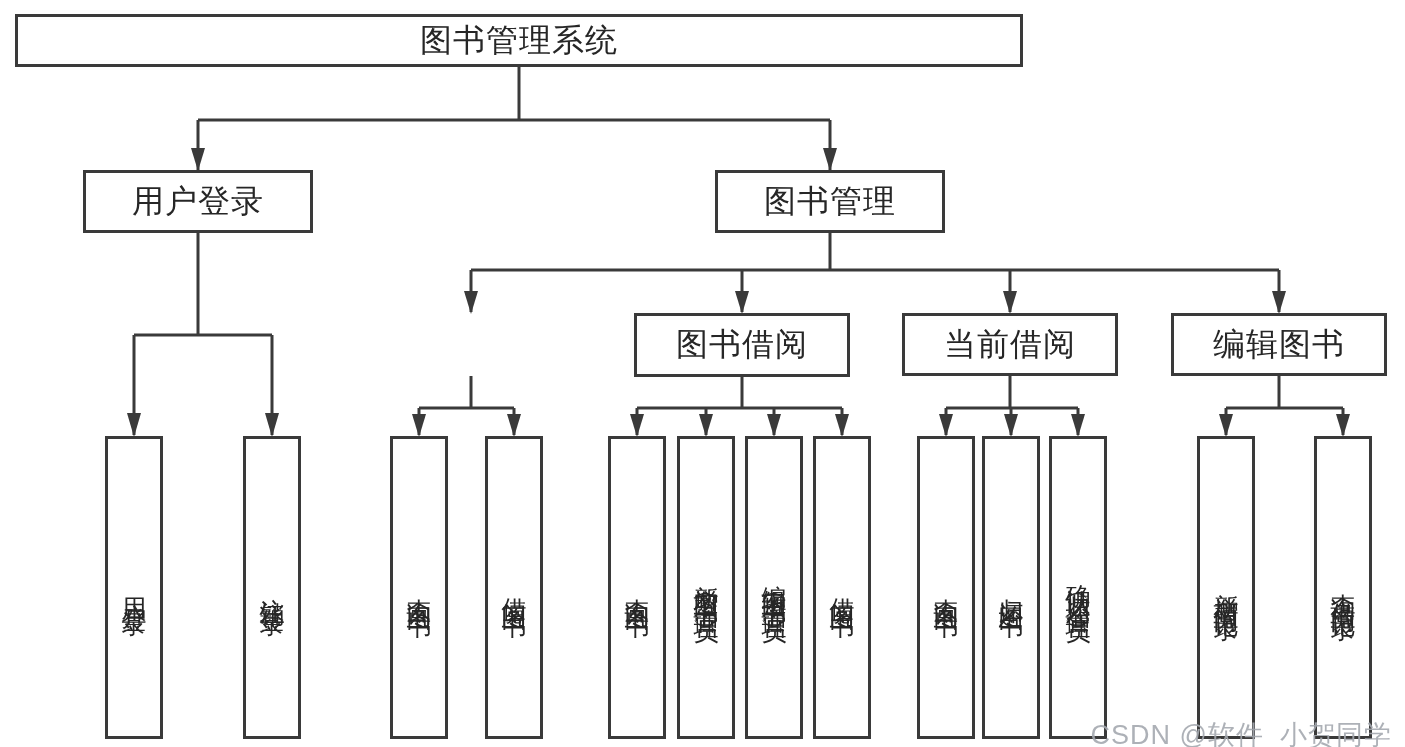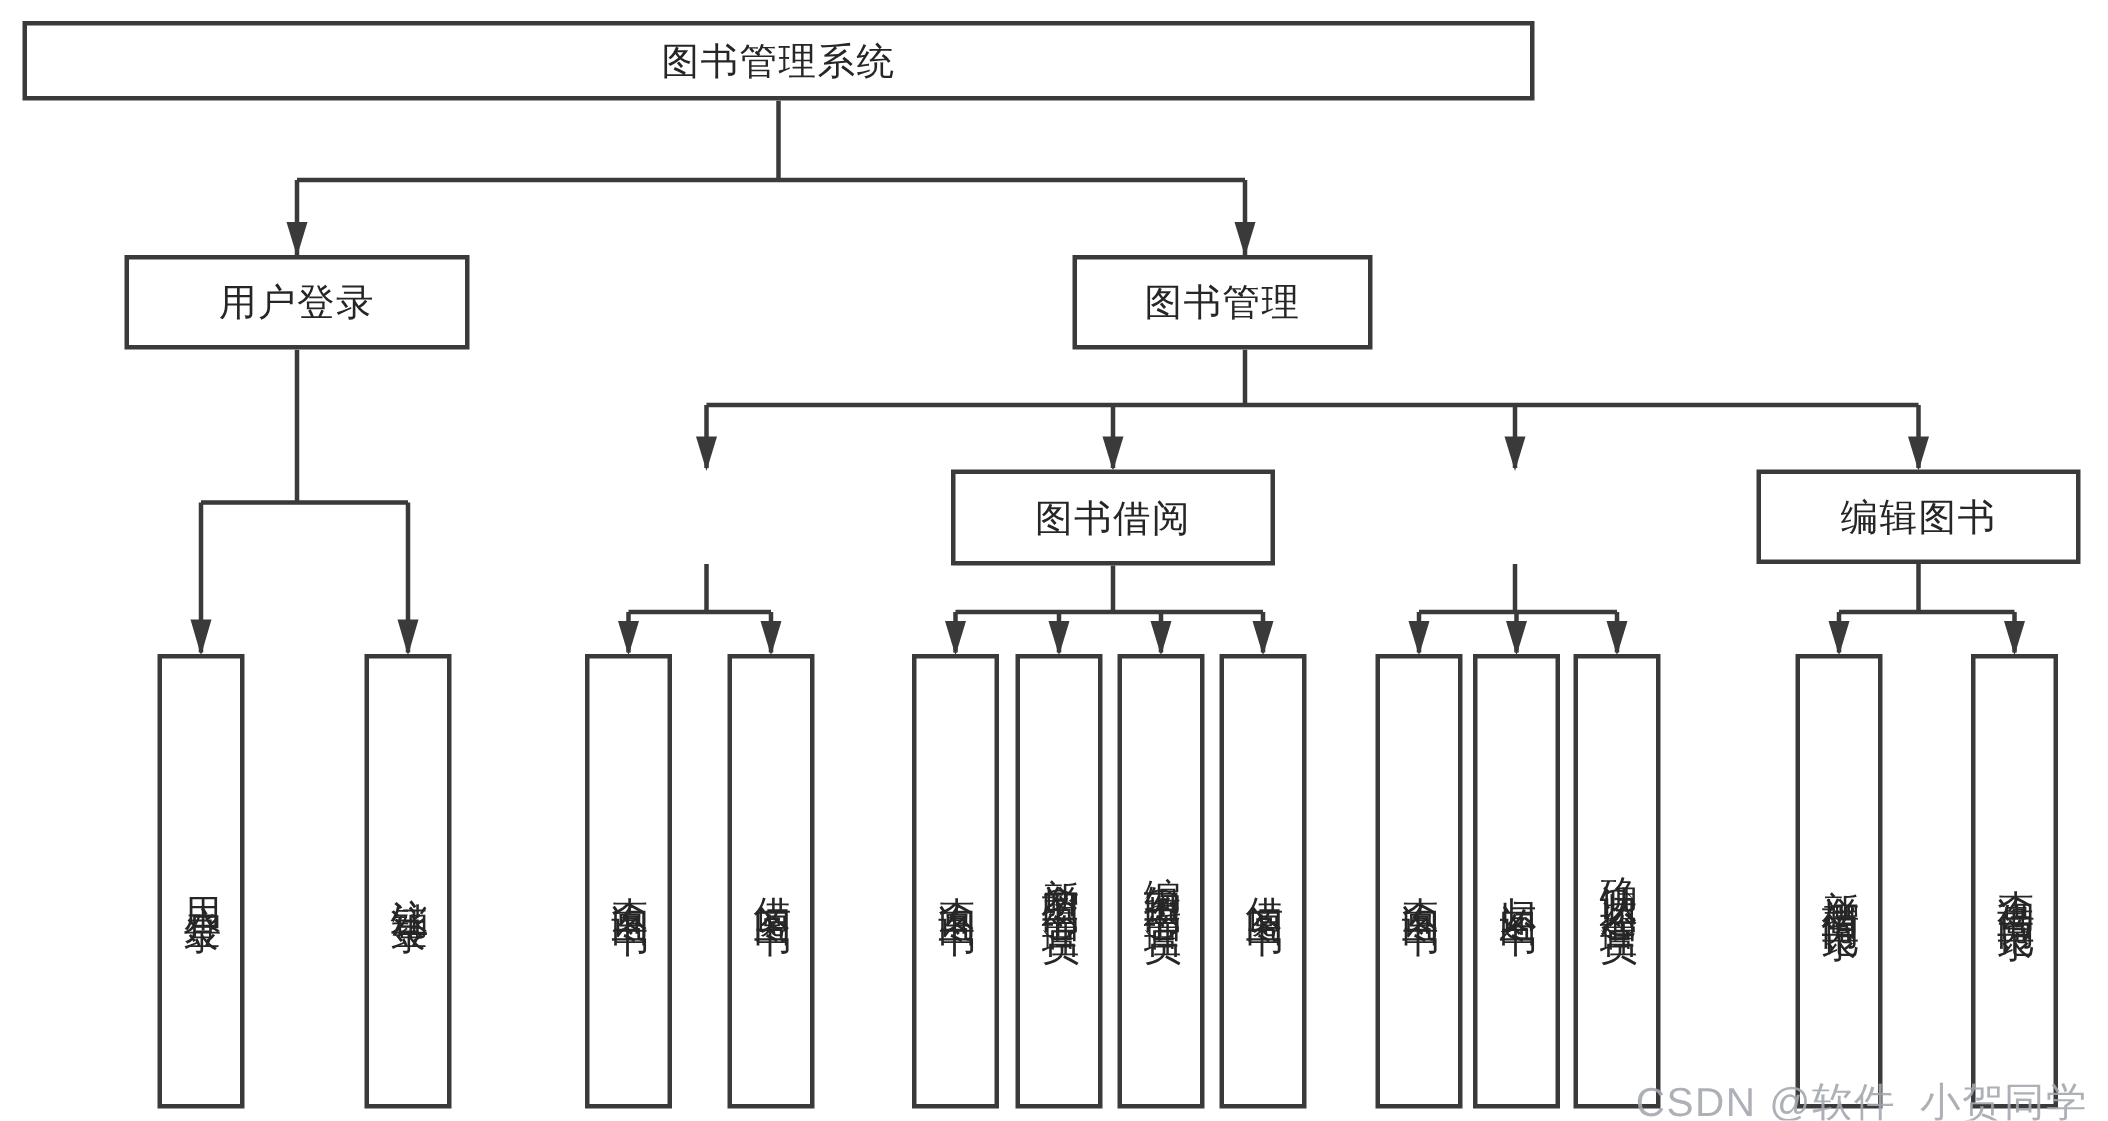--- a/index.html
+++ b/index.html
@@ -16,21 +16,21 @@
   .connectors path{stroke:var(--line);stroke-width:3;fill:none;}
   .connectors polygon{fill:var(--line);stroke:none;}
   .box{
     position:absolute;
     background:#ffffff;
     border:3px solid var(--line);
     display:flex;align-items:center;justify-content:center;
     text-align:center;
   }
   .box .hlabel{
-    font-size:25px;letter-spacing:1px;color:var(--text);white-space:nowrap;
+    font-size:32px;letter-spacing:1px;color:var(--text);white-space:nowrap;
   }
   .leaf .vlabel{
     writing-mode:vertical-rl;
     text-orientation:mixed;
     font-size:25px;
     letter-spacing:5px;
     line-height:1;
     color:var(--text);
     white-space:nowrap;
   }
@@ -93,26 +93,29 @@
     </g>
   </svg>
 
   <div class="box" style="left:15px;top:14px;width:1008px;height:53px">
     <span class="hlabel">图书管理系统</span>
   </div>
 
   <div class="box" style="left:83px;top:170px;width:230px;height:63px">
     <span class="hlabel">用户登录</span>
   </div>
-  <div class="box" style="left:715px;top:170px;width:200px;height:63px">
+  <div class="box" style="left:715px;top:170px;width:230px;height:63px">
     <span class="hlabel">图书管理</span>
   </div>
 
   <div class="box" style="left:634px;top:313px;width:216px;height:64px">
     <span class="hlabel">图书借阅</span>
+  </div>
+  <div class="box" style="left:902px;top:313px;width:216px;height:63px">
+    <span class="hlabel">当前借阅</span>
   </div>
   <div class="box" style="left:1171px;top:313px;width:216px;height:63px">
     <span class="hlabel">编辑图书</span>
   </div>
 
   <div class="box leaf" style="left:105px;top:436px;width:58px;height:303px">
     <span class="vlabel">用户登录</span>
   </div>
   <div class="box leaf" style="left:243px;top:436px;width:58px;height:303px">
     <span class="vlabel">注销登录</span>

